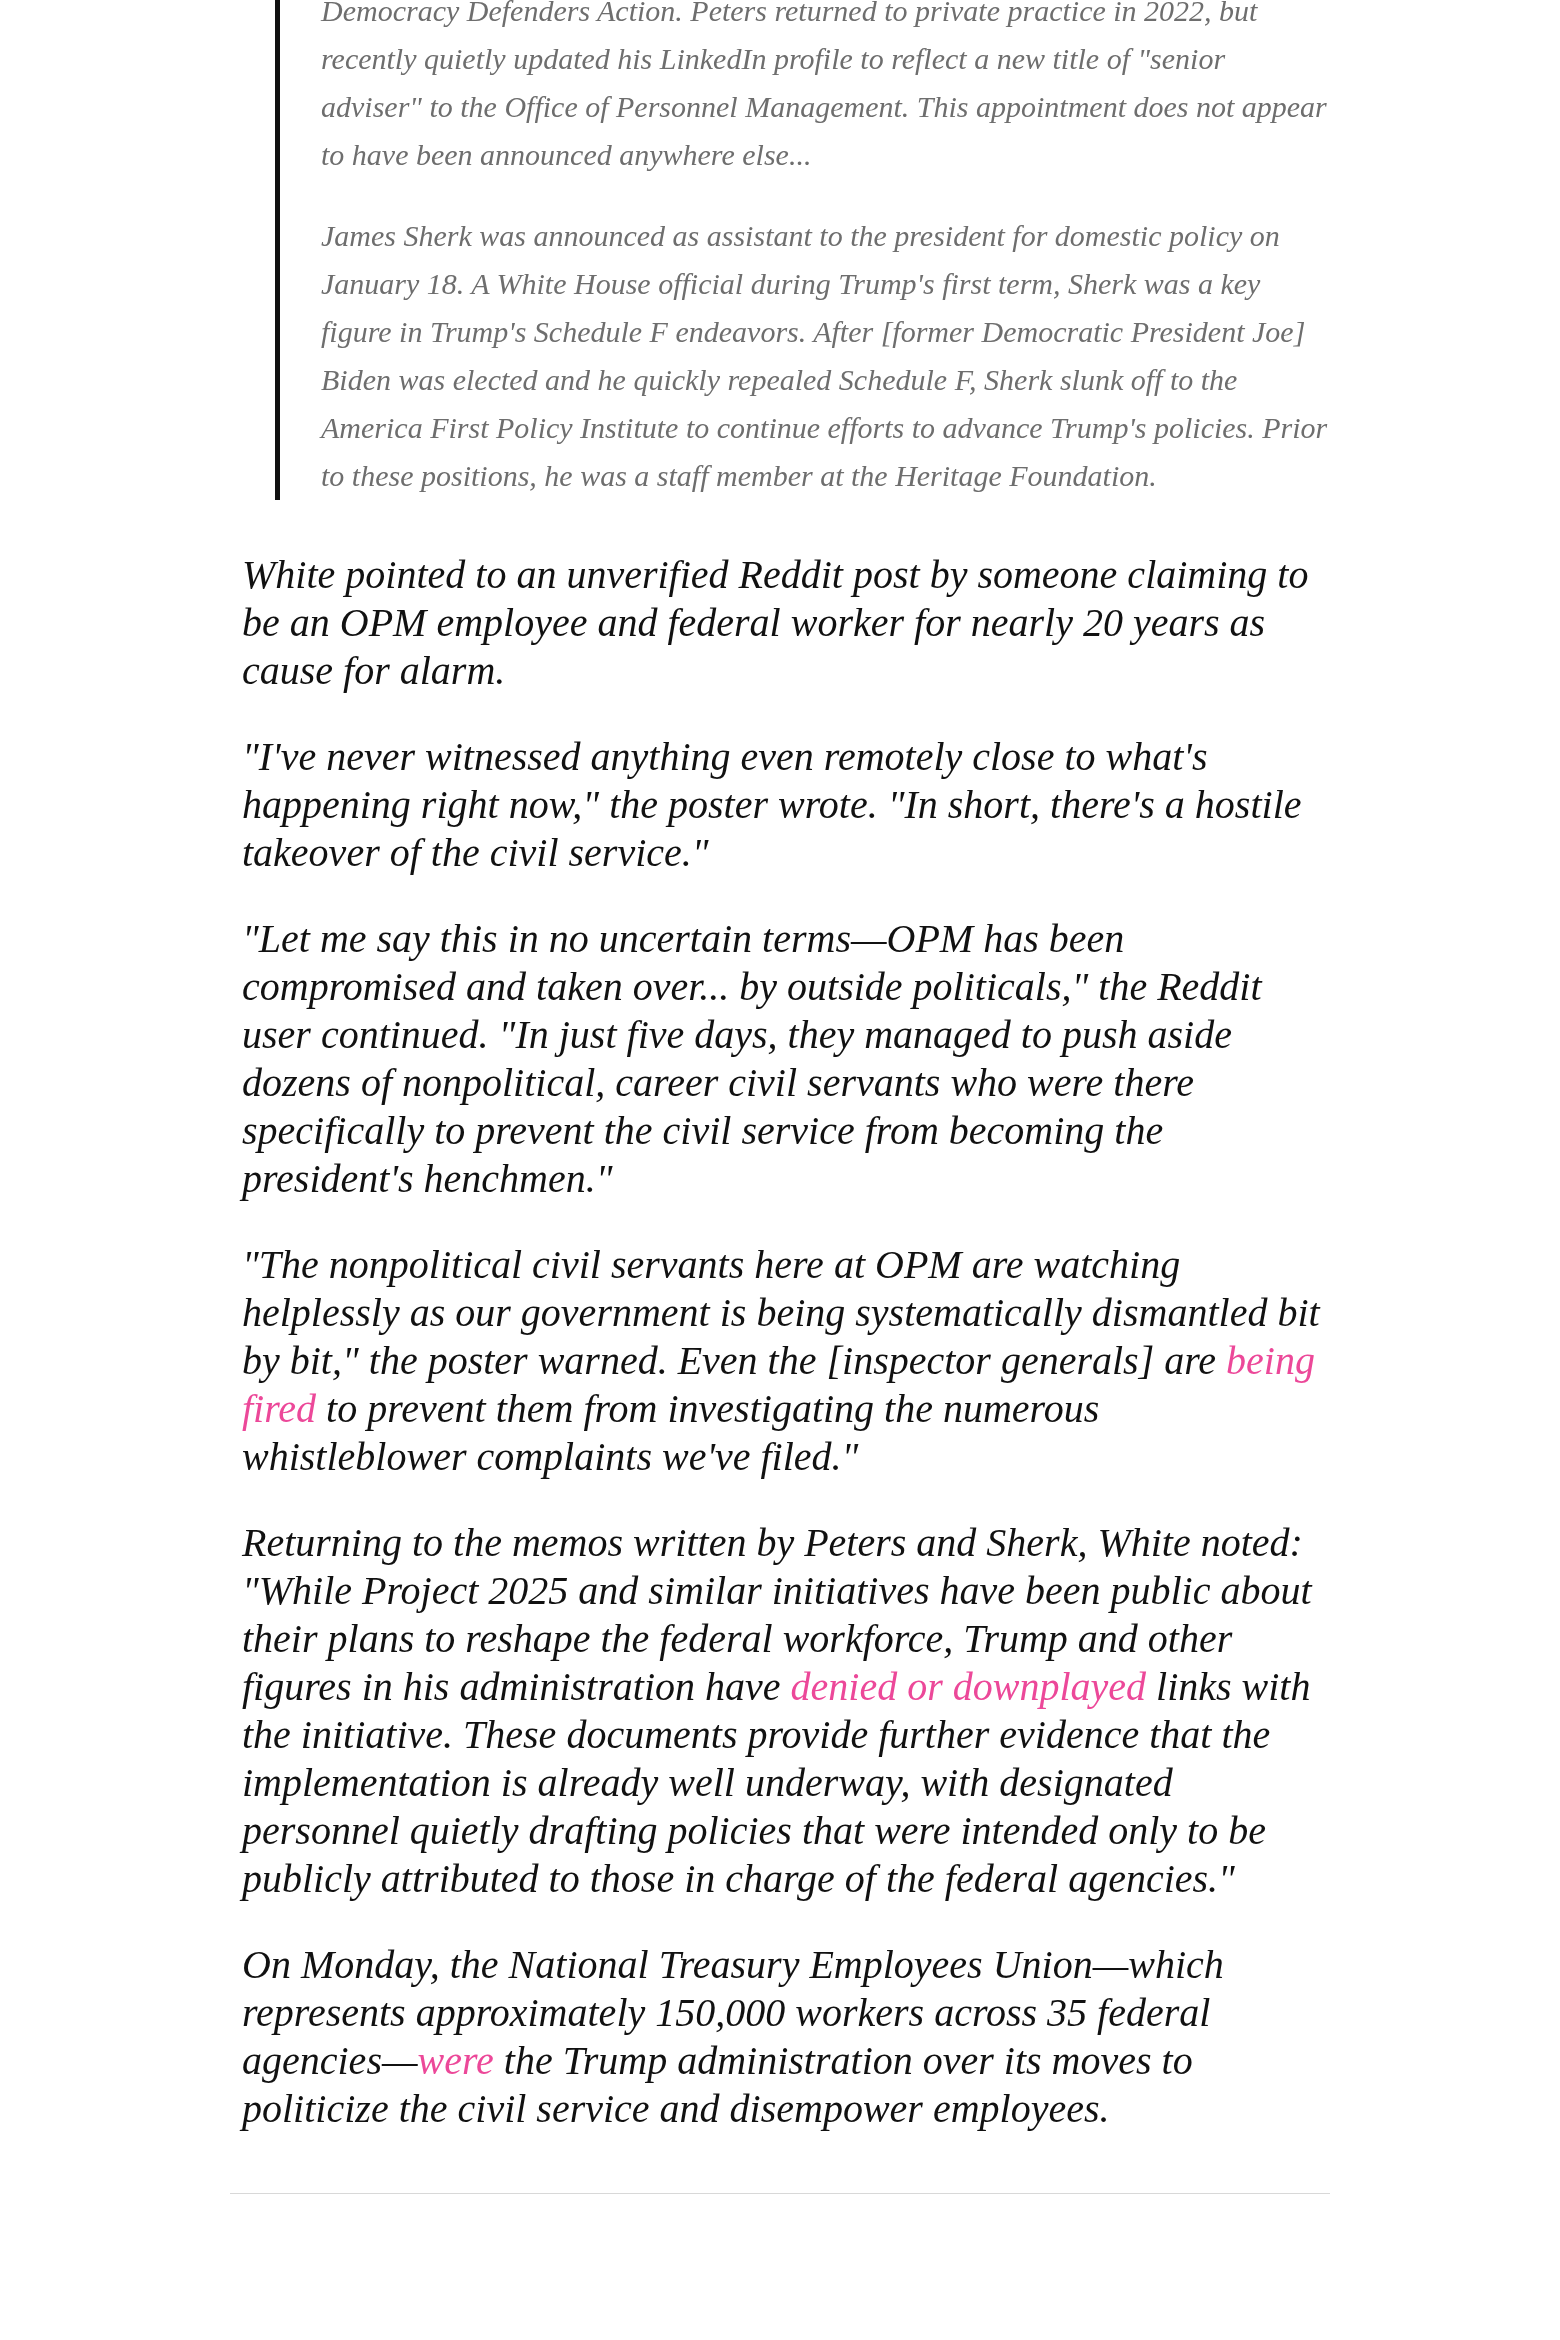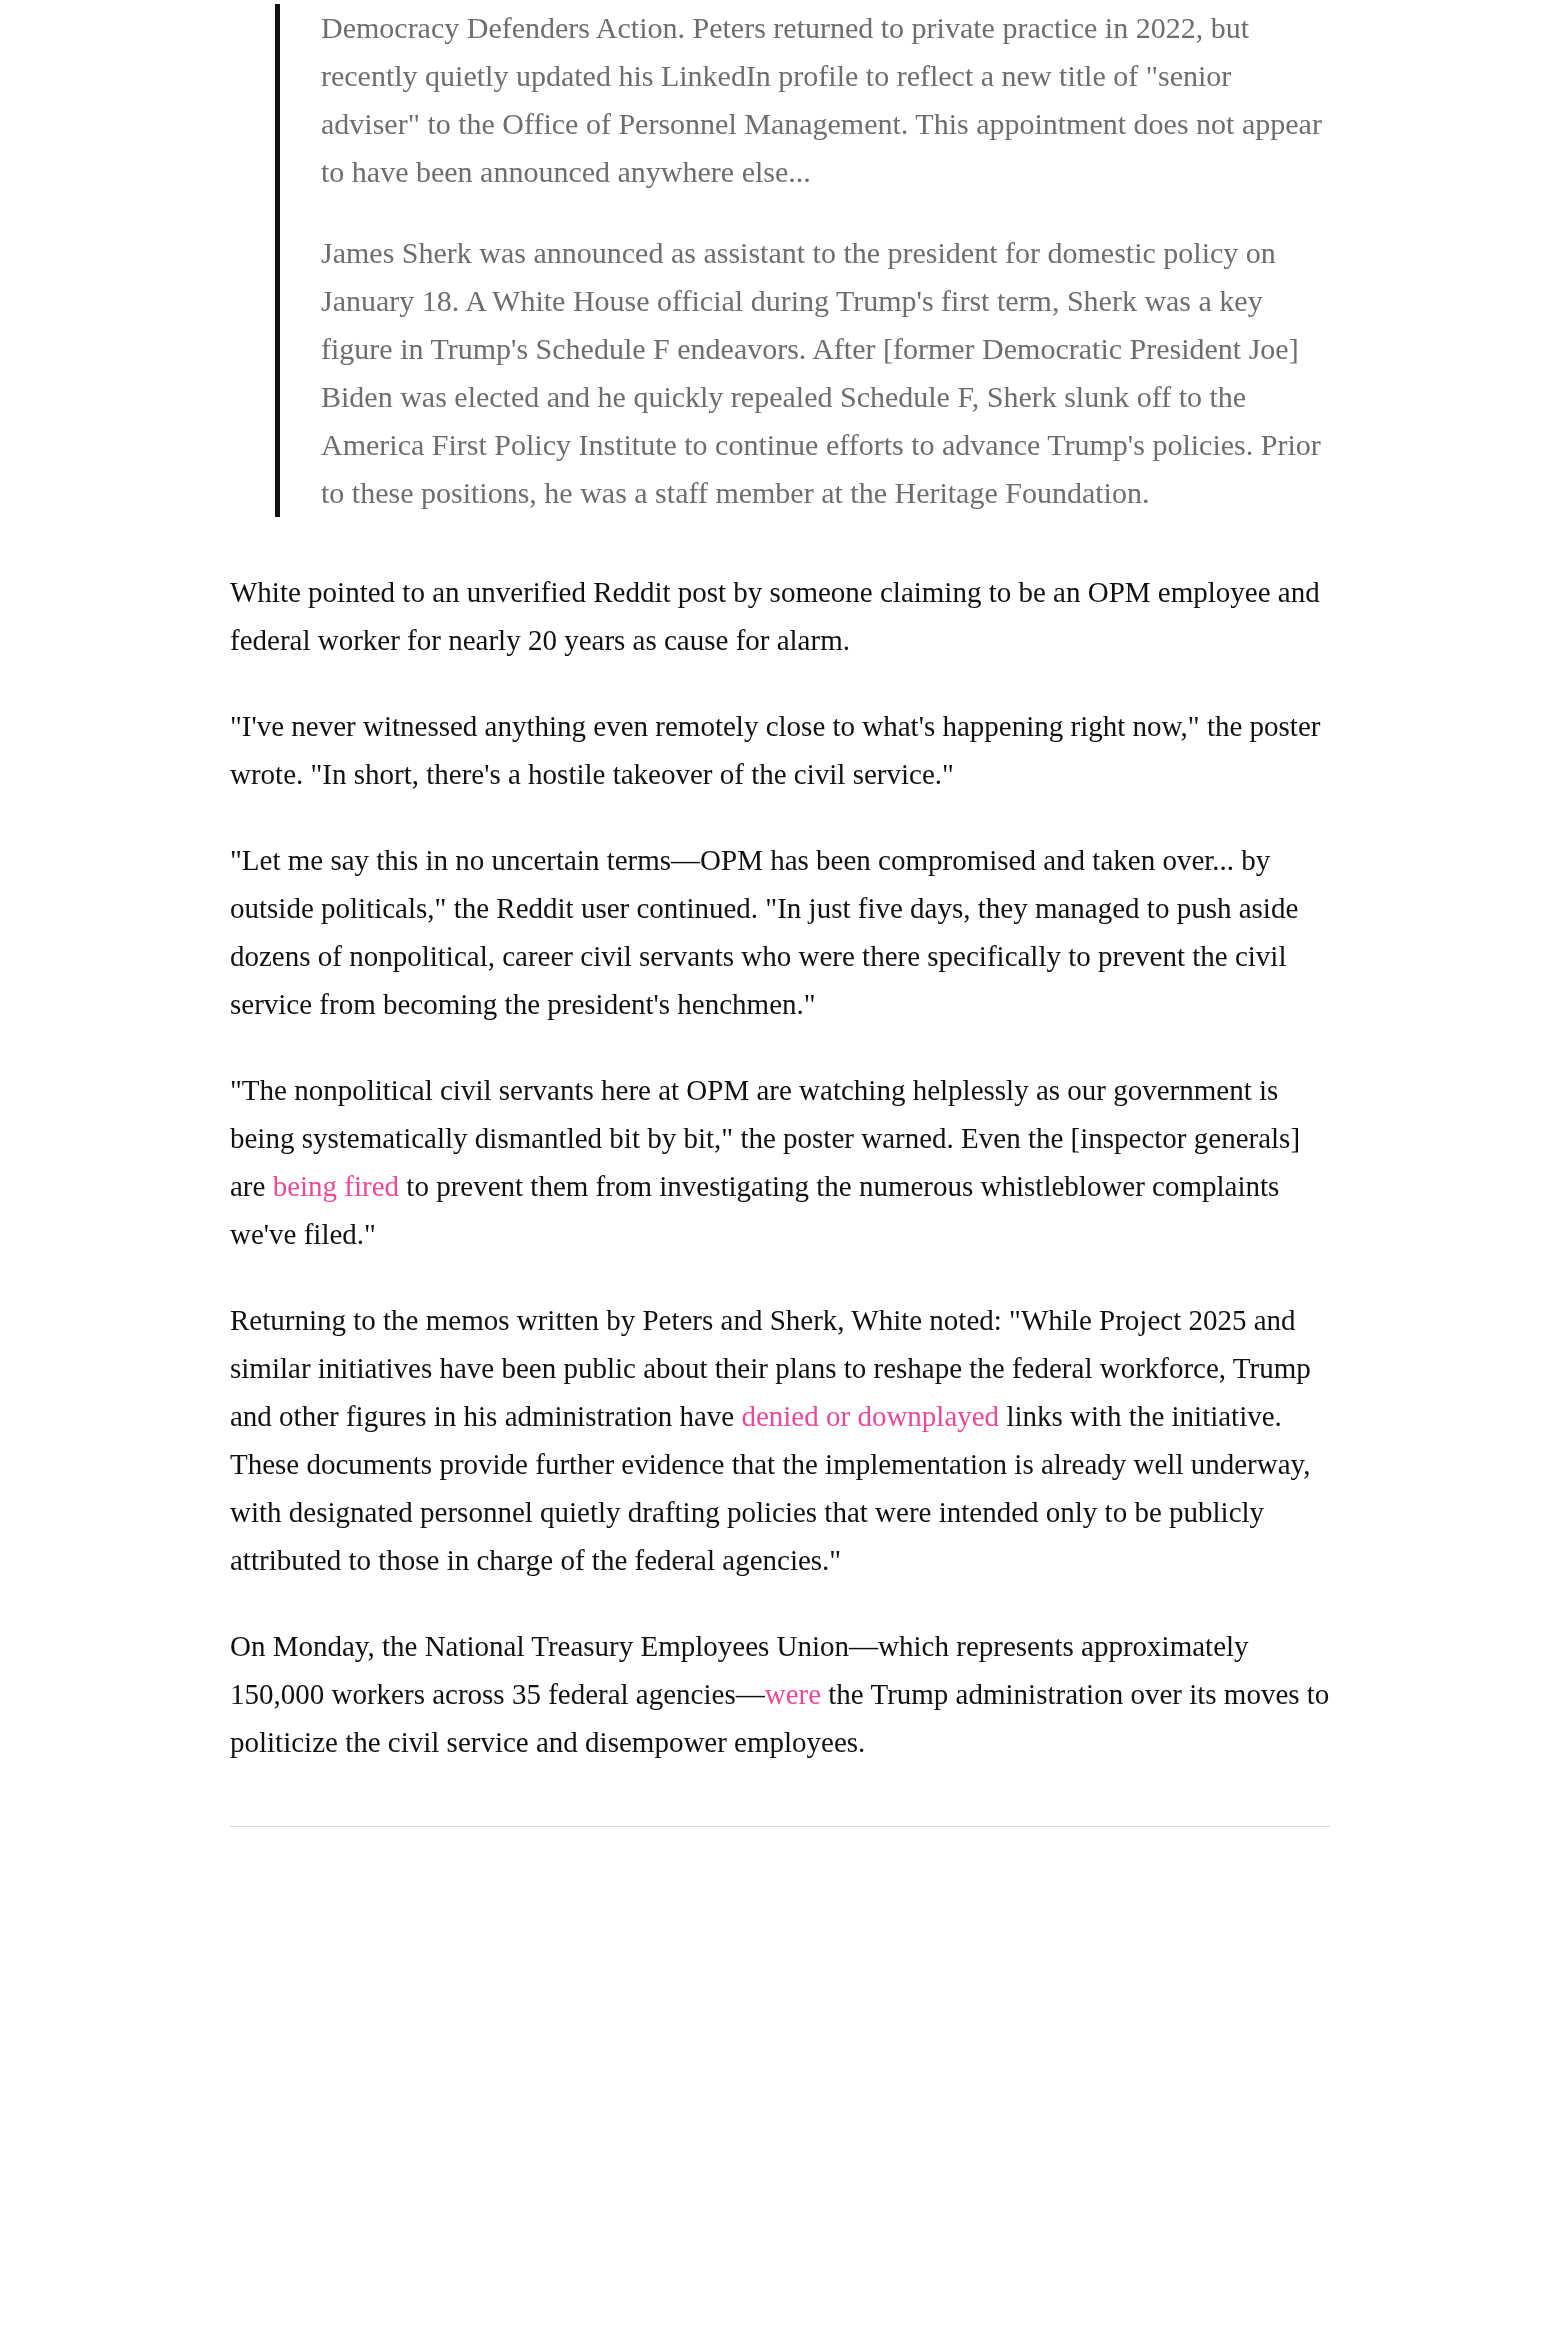--- a/index.html
+++ b/index.html
@@ -18,22 +18,23 @@
     width: 1560px;
     min-height: 2341px;
     position: relative;
     background: #ffffff;
     box-sizing: border-box;
     padding-top: 0;
   }
   .article {
     width: 1100px;
     margin: 0 auto;
-    padding-top: 18px;
+    padding-top: 1px;
     box-sizing: border-box;
+    font-style: italic;
   }
 
   
   .blockquote {
     position: relative;
     border-left: 5.9px solid #111111;
     padding-left: 41px;
     margin: 0 0 0 45px;
     color: #6f6f6f;
   }
@@ -49,23 +50,23 @@
   }
   .blockquote .first-para {
     margin-top: -13.7px;
   }
 
   
   .body-copy {
     margin-top: 51px;
   }
   .body-copy p {
-    font-size: 29px;
+    font-size: 40px;
     line-height: 48px;
-    margin: 0 0 38px 0;
+    margin: 0 0 38px 12px;
     color: #111111;
     font-family: "Liberation Serif", serif;
   }
   .body-copy p:last-child {
     margin-bottom: 0;
   }
   a.inline-link {
     color: #ec4899;
     text-decoration: none;
   }

